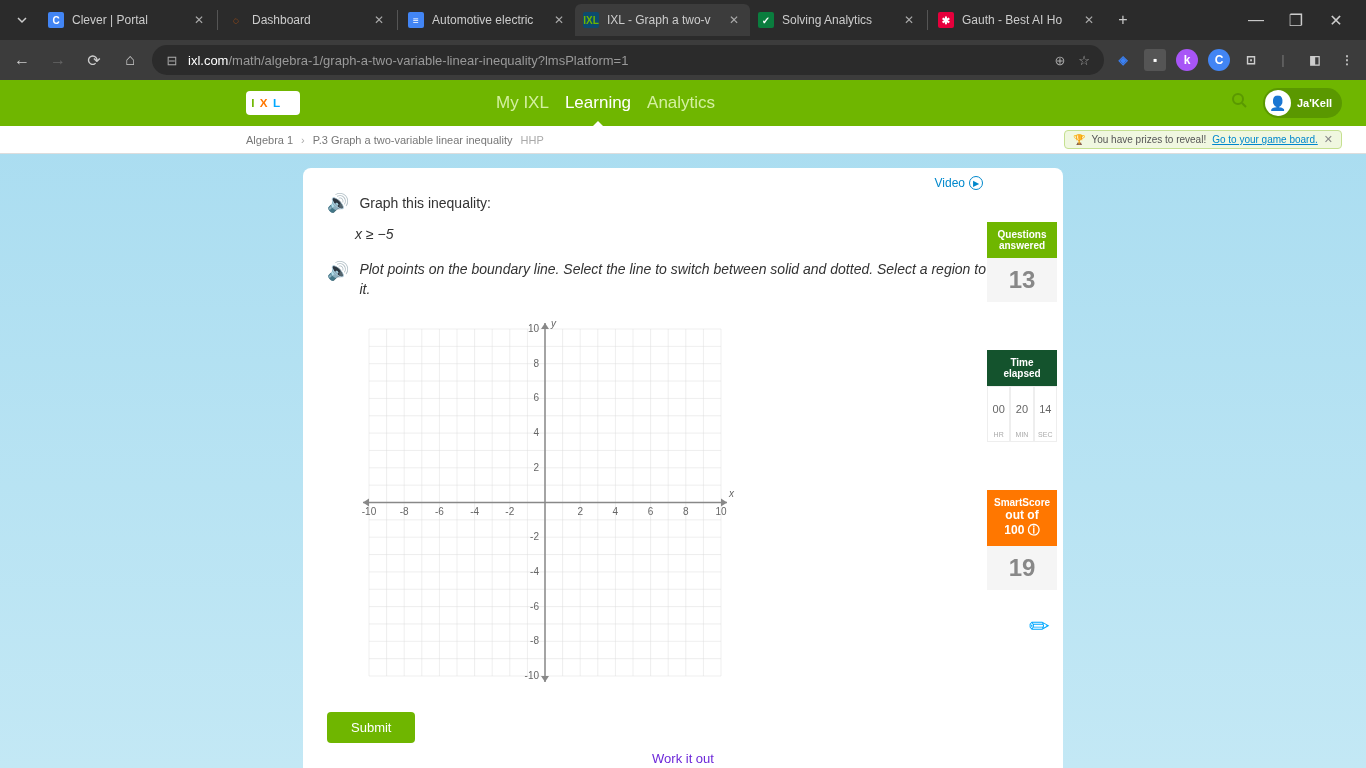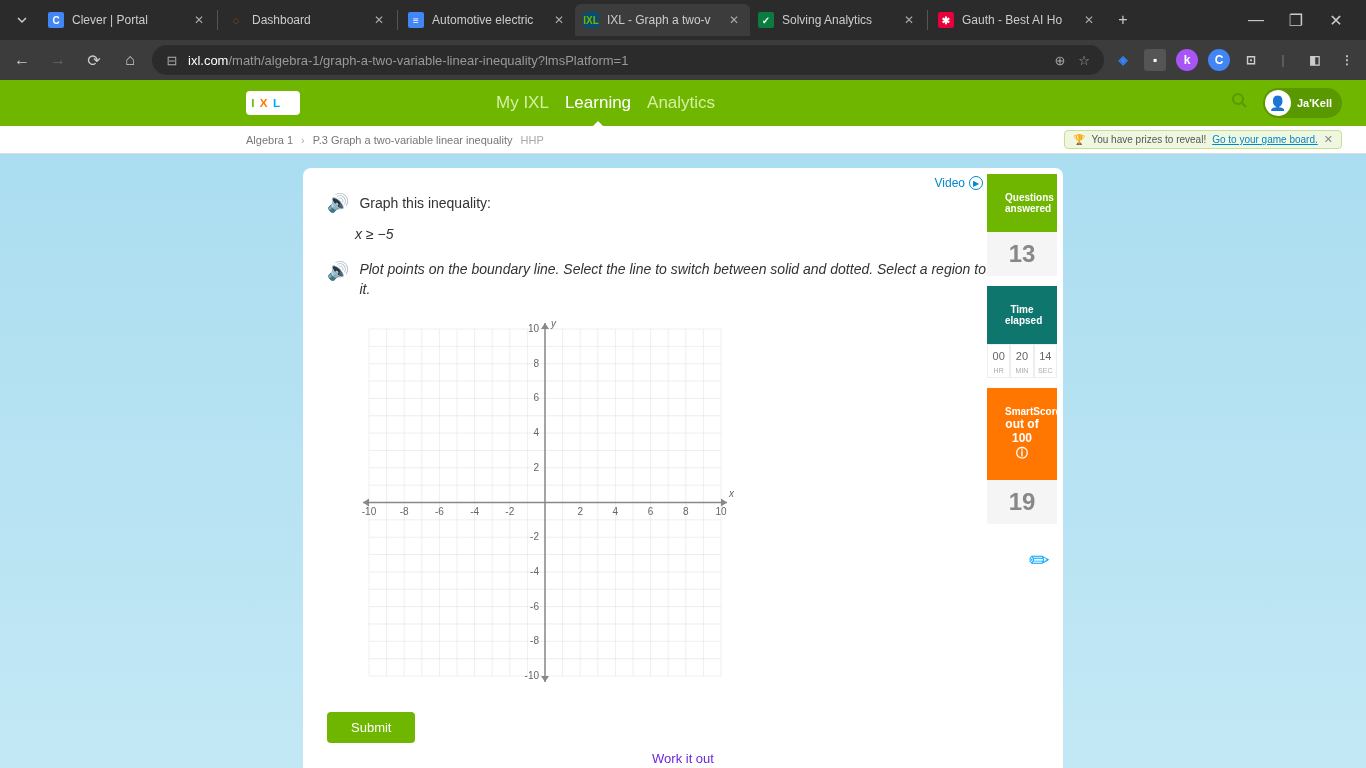--- a/index.html
+++ b/index.html
@@ -64,27 +64,27 @@
 .inequality { margin-left: 28px; font-size: 14px; color: #333; margin-bottom: 18px; font-style: italic; }
 .instruction-row { display: flex; align-items: flex-start; gap: 10px; margin-bottom: 4px; }
 .instruction { font-size: 14px; color: #333; font-style: italic; line-height: 1.4; }
 
 .graph-container { margin-left: 28px; margin-top: 16px; }
 .submit-btn { background: #6fb600; color: #fff; border: none; padding: 8px 24px; border-radius: 4px; font-size: 13px; cursor: pointer; margin-top: 18px; }
 .workout { text-align: center; color: #6d28d9; font-size: 13px; margin-top: 8px; cursor: pointer; }
 
 .sidebar-stats { position: absolute; top: 6px; right: 6px; width: 70px; }
 .stat-box { margin-bottom: 10px; }
-.stat-header { background: #6fb600; color: #fff; font-size: 10px; text-align: center; padding: 18px; font-weight: bold; }
-.stat-header.blue { background: #0f766e; }
+.stat-header { background: #6fb600; color: #fff; font-size: 10px; text-align: center; padding: 7px; font-weight: bold; margin-top: 48px; }
+.stat-header.blue { background: #14532d; }
 .stat-header.orange { background: #ff7700; }
 .stat-value { background: #f5f5f5; color: #888; font-size: 24px; font-weight: bold; text-align: center; padding: 8px 0; }
 .time-grid { background: #fff; display: flex; }
 .time-cell { flex: 1; text-align: center; border: 1px solid #eee; }
-.time-num { font-size: 11px; color: #666; padding: 5px 0; }
+.time-num { font-size: 11px; color: #666; padding: 16px 0; }
 .time-lbl { font-size: 7px; color: #aaa; padding-bottom: 3px; }
 .smart-sub { font-size: 12px; }
 .pencil-icon { color: #00a8ff; font-size: 24px; margin-top: 40px; text-align: right; cursor: pointer; transform: rotate(-45deg); }
 </style>
 </head>
 <body>
 
 <div class="browser-chrome">
   <div class="tab-bar">
     <div class="tab-dropdown">

